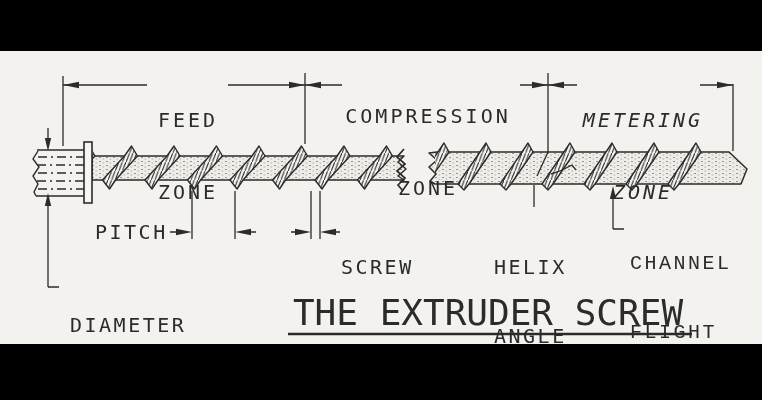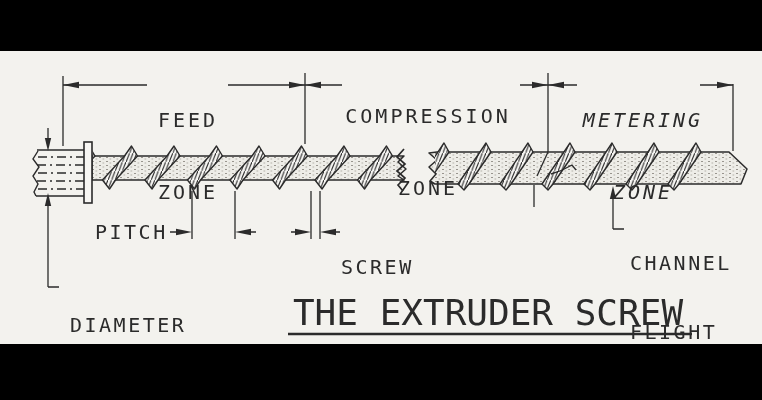--- a/index.html
+++ b/index.html
@@ -151,22 +151,26 @@
     <div>METERING</div>
     <div>ZONE</div>
   </div>
 
   <div class="label small" style="left:95px;top:221px;">PITCH</div>
 
   <div class="label small" style="left:341px;top:210px;">
     <div>SCREW</div>
   </div>
 
+  <div class="label small" style="left:494px;top:210px;">
+    <div>HELIX</div>
+    <div>ANGLE</div>
+  </div>
 
-  <div class="label small" style="left:630px;top:206px;">
+  <div class="label small" style="left:630px;top:206px;font-family:Liberation Mono, monospace;">
     <div>CHANNEL</div>
     <div>FLIGHT</div>
   </div>
 
   <div class="label small" style="left:70px;top:268px;">
     <div>DIAMETER</div>
   </div>
 
   <div class="label title" style="left:488px;top:292px;">THE EXTRUDER SCREW</div>
 

